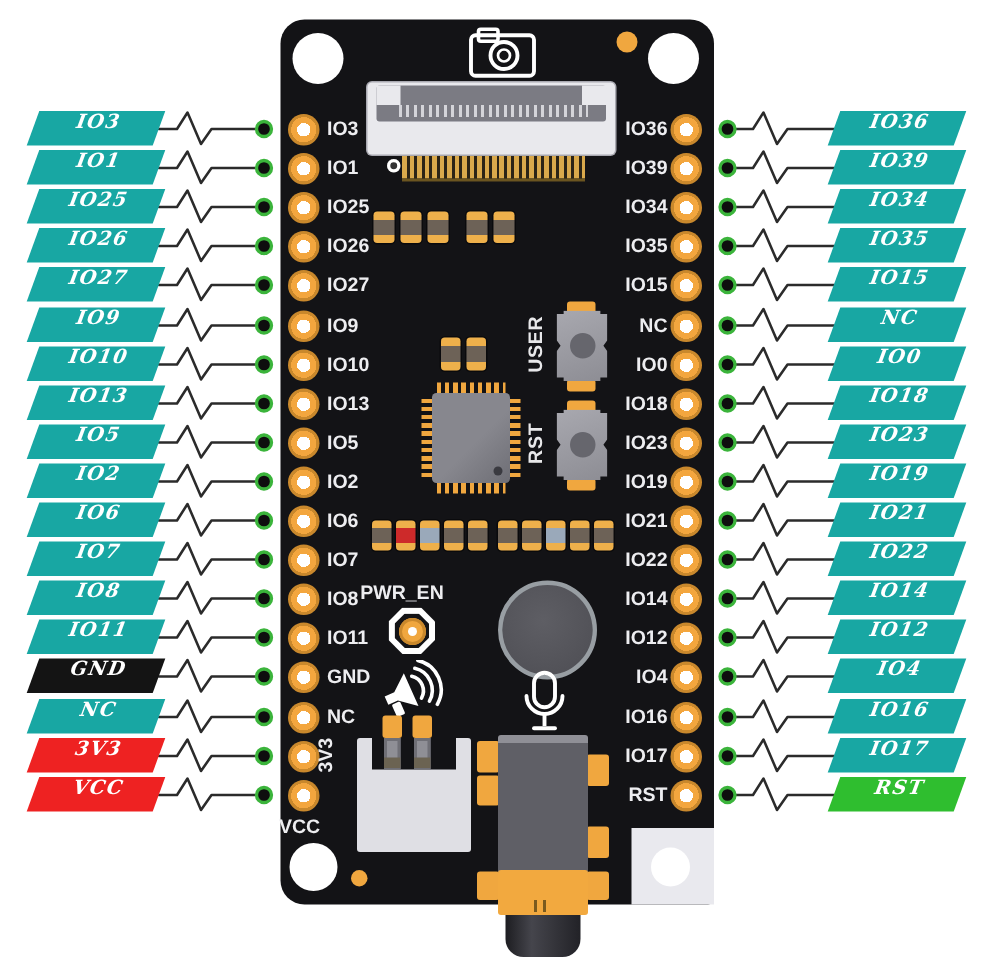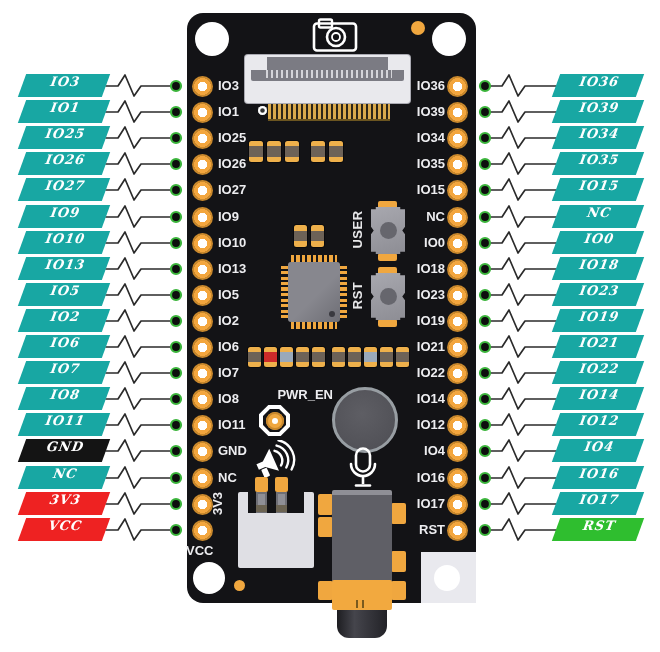--- a/index.html
+++ b/index.html
@@ -209,21 +209,21 @@
   <div class="btn-body" style="left:371px;top:207px;"></div>
   <div class="btn-circle" style="left:379.5px;top:221.5px;"></div>
   <div class="vtext" style="left:329px;top:222px;">USER</div>
 
   <div class="btn-pad" style="left:378px;top:267px;"></div>
   <div class="btn-pad" style="left:378px;top:319px;"></div>
   <div class="btn-body" style="left:371px;top:273px;"></div>
   <div class="btn-circle" style="left:379.5px;top:287.5px;"></div>
   <div class="vtext" style="left:329px;top:288px;">RST</div>
 
-  <div class="silk" style="left:269px;top:387px;width:64px;text-align:right;">PWR_EN</div>
+  <div class="silk" style="left:236px;top:387px;width:64px;text-align:center;">PWR_EN</div>
   <div class="abs oct pwr-out"></div>
   <div class="abs oct pwr-in"></div>
   <div class="abs pwr-ring"></div>
   <div class="abs pwr-core"></div>
 
   <div class="abs biground"></div>
 
   <svg class="icon" style="left:249px;top:440px;" width="50" height="40" viewBox="0 0 50 40">
     <g transform="rotate(-24 25 22)" fill="#fff">
       <path d="M8 17 h7 l11 -9 v24 l-11 -9 h-7 z"></path>

